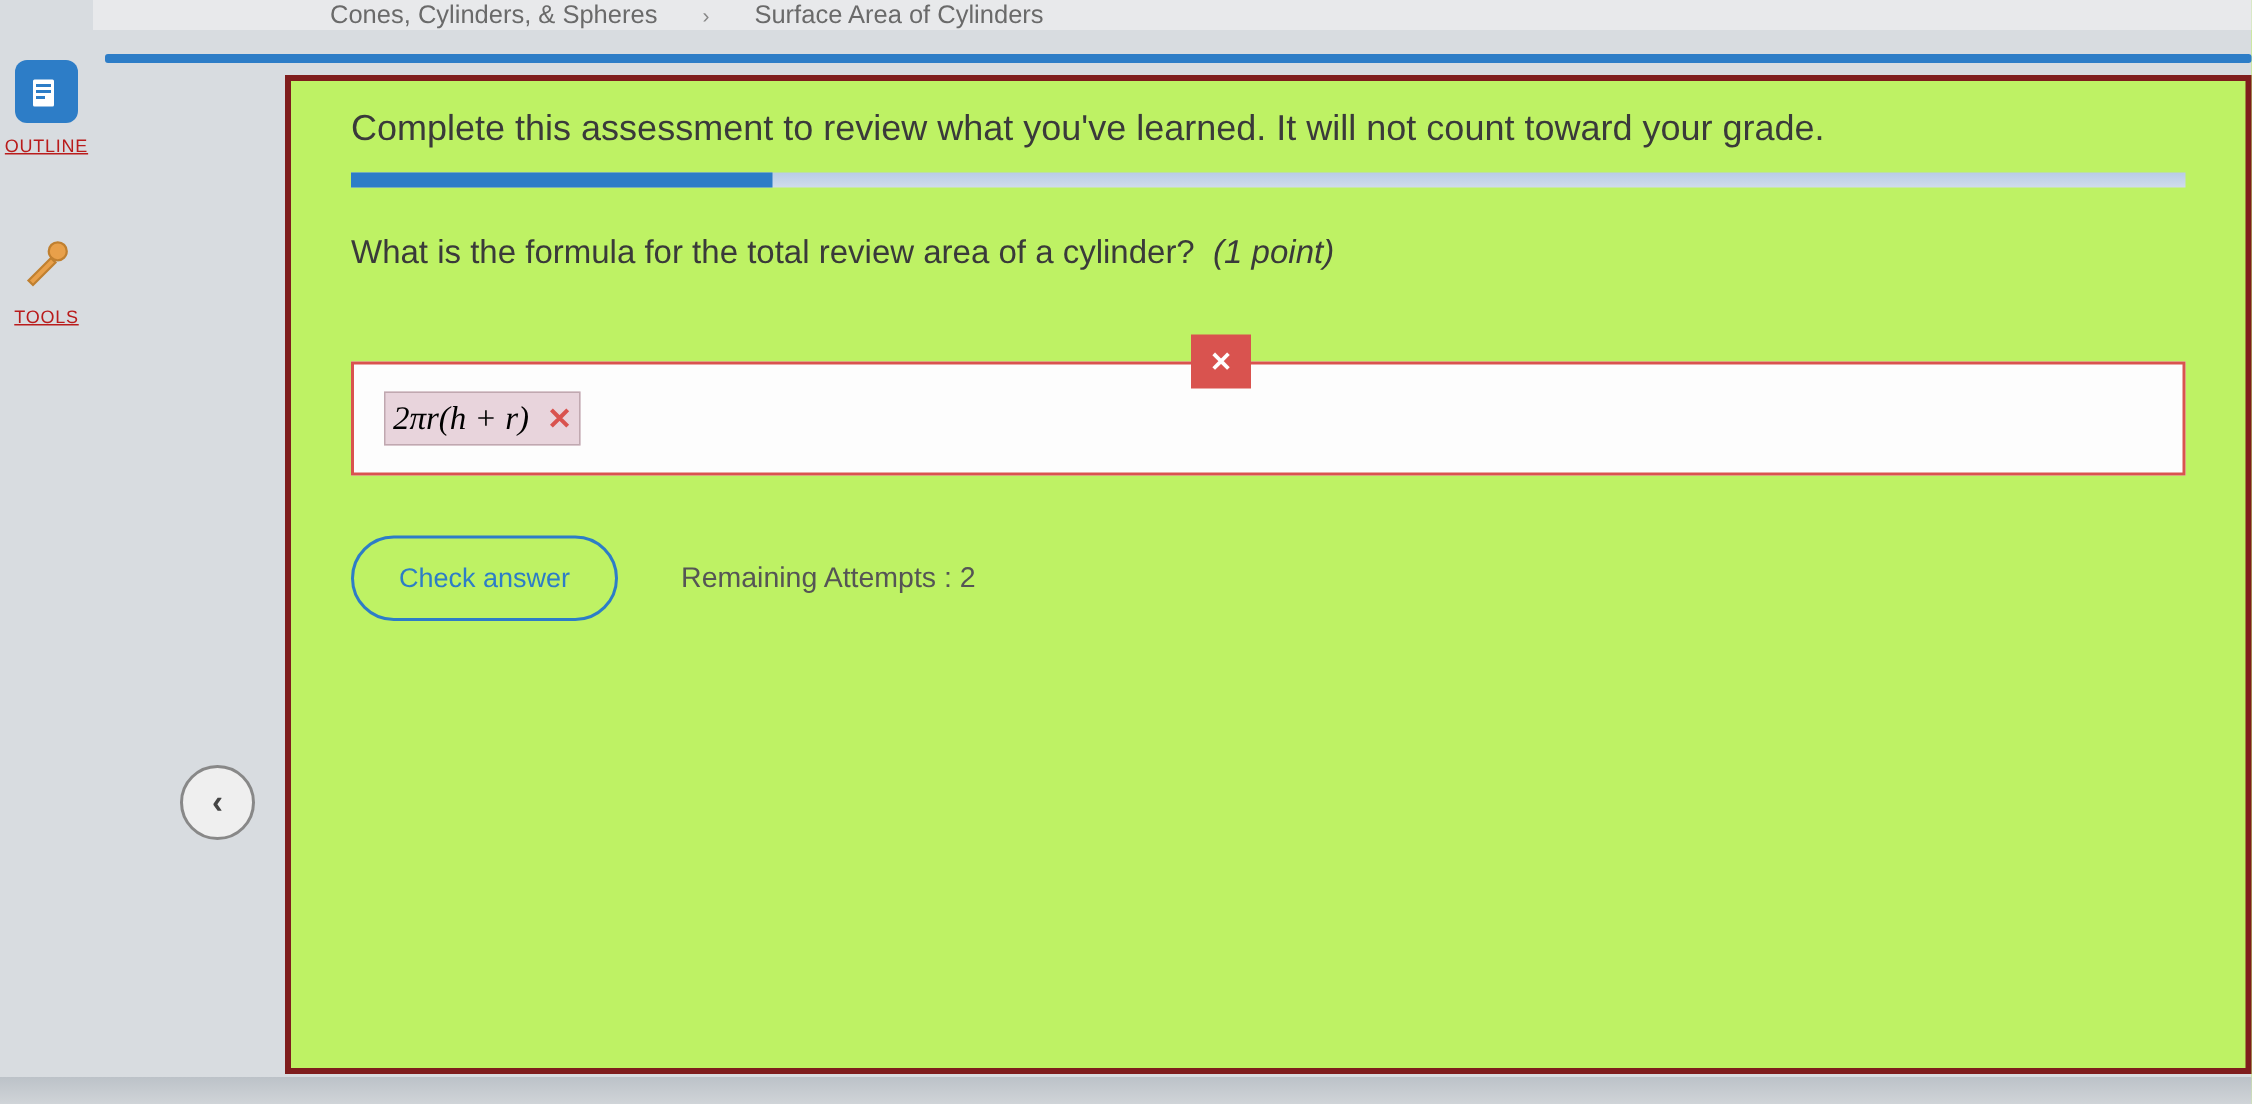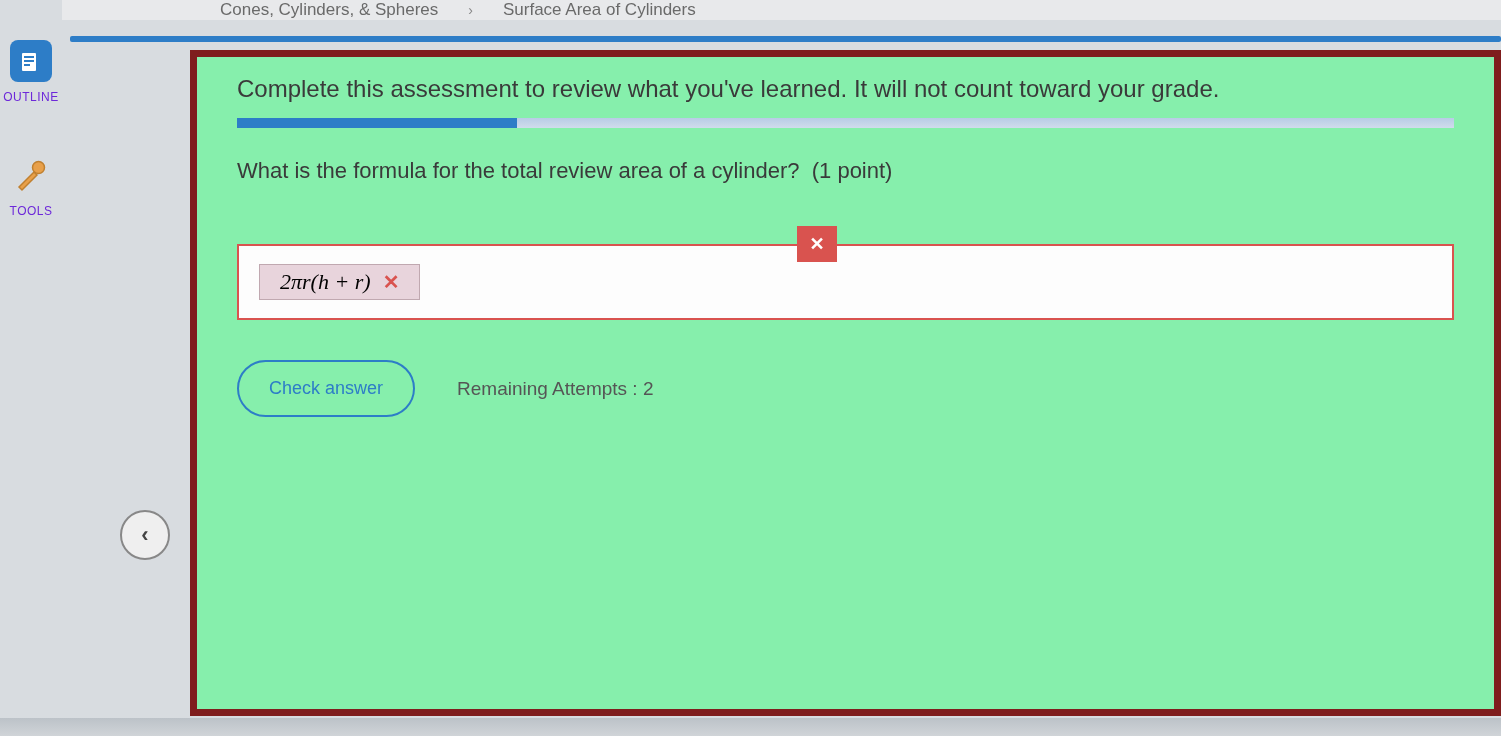--- a/index.html
+++ b/index.html
@@ -79,40 +79,41 @@
       margin-bottom: 8px;
     }
     .sidebar-icon-tools svg {
       width: 36px;
       height: 36px;
       fill: #e8a04a;
       stroke: #c08030;
     }
     .sidebar-label {
       font-size: 12px;
-      color: #6d28d9;
+      color: #b91c1c;
       letter-spacing: 0.5px;
+      text-decoration: underline;
     }
     .blue-divider {
       position: absolute;
       top: 36px;
       left: 70px;
       right: 0;
       height: 6px;
       background: #2d7dc7;
       border-radius: 2px;
     }
     .content-area {
       position: absolute;
       left: 190px;
       top: 50px;
       right: 0;
       bottom: 20px;
-      background: #86efac;
-      border: 7px solid #7f1d1d;
+      background: #bef264;
+      border: 4px solid #7f1d1d;
       padding: 18px 40px;
     }
     .instruction-text {
       color: #3a3a3a;
       font-size: 24px;
       margin-bottom: 15px;
     }
     .progress-bar {
       height: 10px;
       background: linear-gradient(to bottom, #b8cce6, #d0dcec);
@@ -126,20 +127,21 @@
       height: 100%;
       width: 23%;
       background: #2d7dc7;
     }
     .question-text {
       color: #3a3a3a;
       font-size: 22px;
       margin-bottom: 60px;
     }
     .question-points {
+      font-style: italic;
     }
     .answer-container {
       position: relative;
       margin-bottom: 40px;
     }
     .answer-box {
       border: 2px solid #d9534f;
       background: #fdfdfd;
       padding: 18px 20px;
       min-height: 70px;
@@ -161,21 +163,21 @@
       font-weight: bold;
       cursor: pointer;
     }
     .math-expr {
       display: inline-flex;
       align-items: center;
       font-family: 'Times New Roman', serif;
       font-size: 22px;
       font-style: italic;
       background: #e8d4dc;
-      padding: 4px 20px;
+      padding: 4px 5px;
       border: 1px solid #c0a8b0;
     }
     .math-expr .x-mark {
       margin-left: 12px;
       color: #d9534f;
       font-style: normal;
       font-weight: bold;
       font-size: 20px;
     }
     .action-row {

